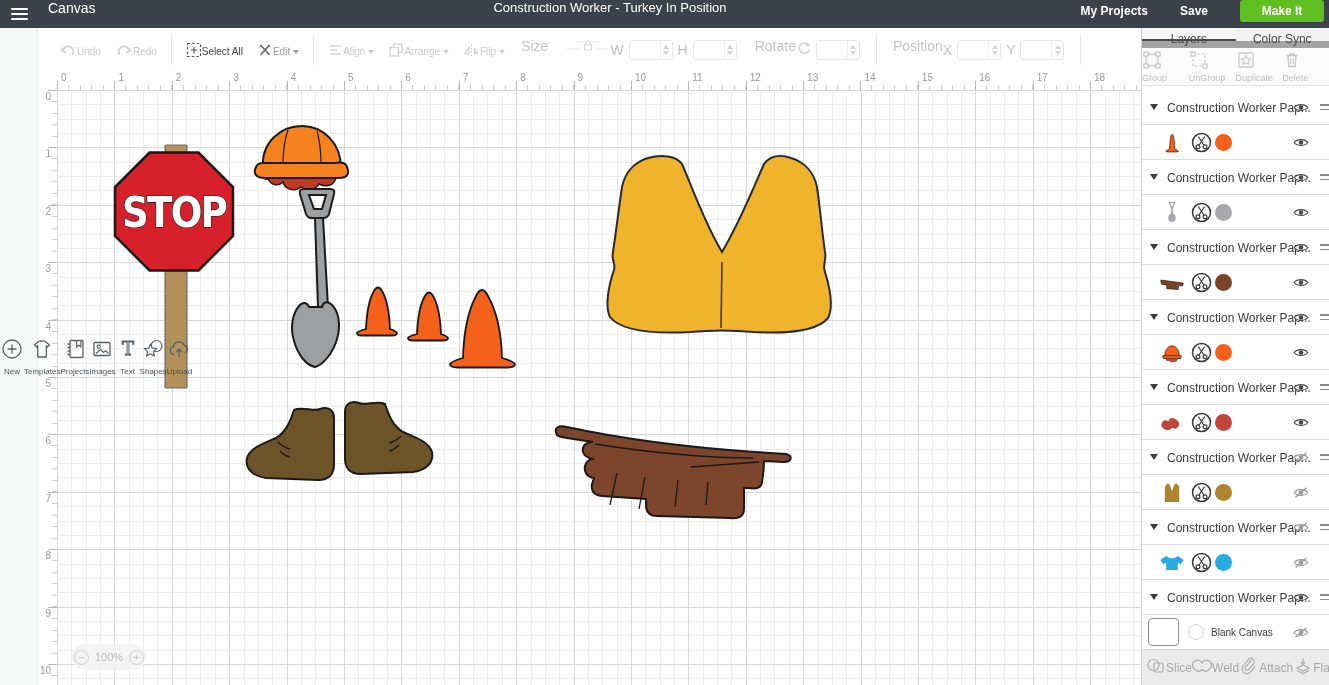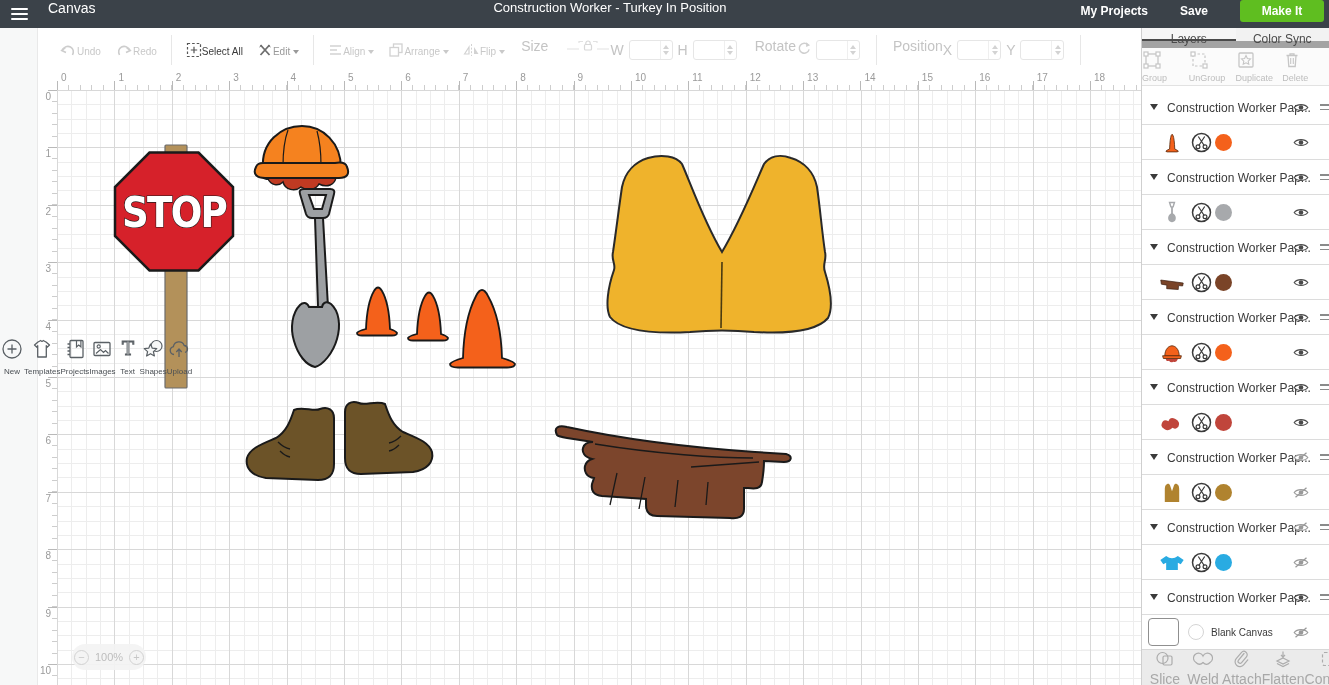--- a/index.html
+++ b/index.html
@@ -72,21 +72,21 @@
   .lrow .eye{position:absolute;right:20px;top:12px;width:16px;height:11px}
   .lrow .drag{position:absolute;right:-5px;top:14px;width:14px}
   .lrow .drag i{display:block;width:12px;height:1.6px;background:#8A8A8A;margin-bottom:3px}
   .lrow .thumb{position:absolute;left:15px;top:4px;width:30px;height:27px;display:flex;align-items:center;justify-content:center}
   .cutb{position:absolute;left:49px;top:7px;width:21px;height:21px}
   .cdot{position:absolute;left:73px;top:9px;width:17px;height:17px;border-radius:50%}
   .blank-thumb{position:absolute;left:6px;top:3px;width:31px;height:28px;border:1.5px solid #8F8F8F;border-radius:4px;background:#fff}
   .blank-circle{position:absolute;left:46px;top:9px;width:16px;height:16px;border:1px solid #D5D5D5;border-radius:50%;background:#fff}
   .blank-label{position:absolute;left:69px;top:12px;font-size:10px;color:#3A3A3A}
   .actions-bar{position:absolute;bottom:0;left:0;right:0;height:36px;background:#EBEBEB;border-top:1px solid #D8D8D8;display:flex;overflow:hidden;padding-left:4px}
-  .abtn{flex:0 0 38px;display:flex;flex-direction:column;align-items:center;justify-content:flex-start;font-size:14px;color:#A8A8A8;cursor:pointer}
+  .abtn{flex:0 0 38px;display:flex;flex-direction:row;align-items:center;justify-content:center;font-size:12px;color:#A8A8A8;cursor:pointer}
 </style>
 </head>
 <body>
 
 <header class="topbar">
   <div class="hamburger">
       <i></i>
       <i></i>
       <i></i>
     </div>

